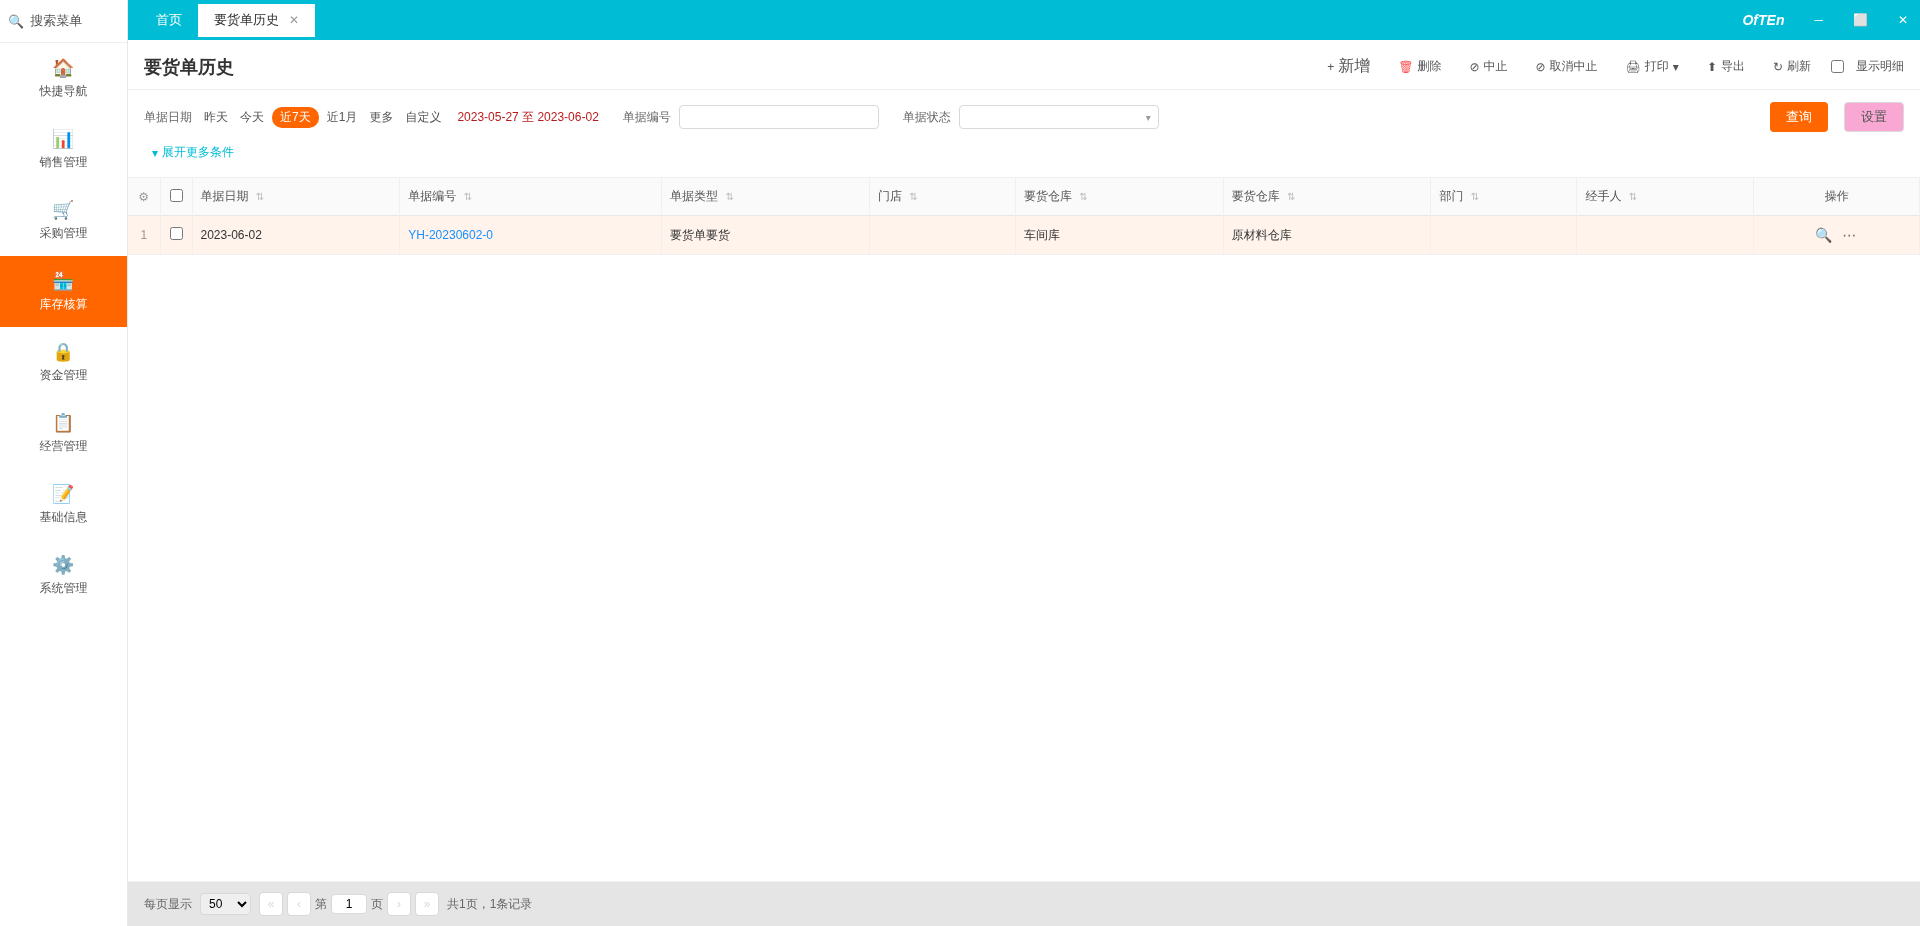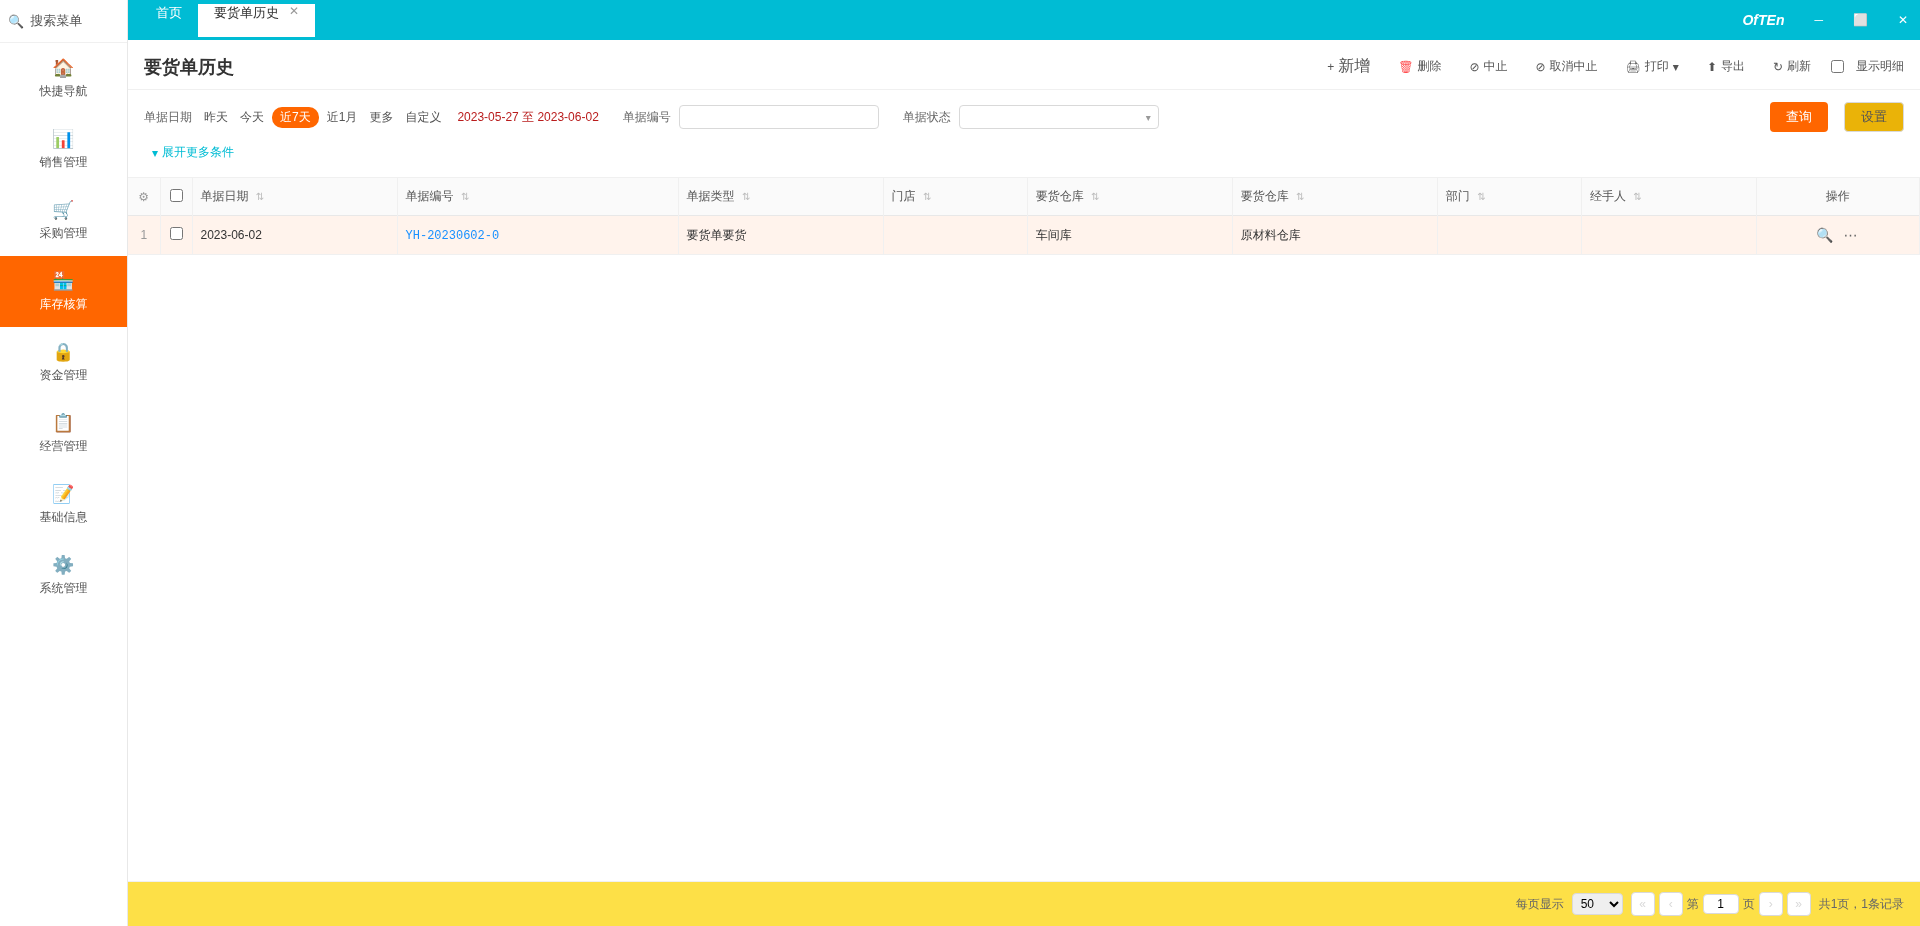--- a/index.html
+++ b/index.html
@@ -10,21 +10,21 @@
     
     
     .sidebar { width: 128px; background: #fff; display: flex; flex-direction: column; border-right: 1px solid #e8e8e8; flex-shrink: 0; }
     .sidebar-search { padding: 12px 8px; display: flex; align-items: center; gap: 6px; cursor: pointer; color: #555; border-bottom: 1px solid #f0f0f0; }
     .sidebar-item { padding: 14px 8px; display: flex; flex-direction: column; align-items: center; gap: 4px; cursor: pointer; color: #555; font-size: 12px; }
     .sidebar-item.active { background: #ff6600; color: #fff; }
     .sidebar-item .icon { font-size: 18px; }
     
     
     .top-bar { height: 40px; background: #00bcd4; display: flex; align-items: center; padding: 0 12px; gap: 0; }
-    .tab-item { padding: 0 16px; height: 33px; display: flex; color: #fff; font-size: 13px; cursor: pointer; gap: 6px; }
+    .tab-item { padding: 0 16px; height: 33px; display: flex; align-items: center; color: #fff; font-size: 13px; cursor: pointer; gap: 6px; }
     .tab-item.active { background: #fff; color: #333; }
     .tab-close { margin-left: 4px; color: #999; font-size: 12px; cursor: pointer; }
     .top-bar-right { margin-left: auto; display: flex; align-items: center; gap: 30px; color: #fff; font-size: 12px; }
     .top-bar-right span { cursor: pointer; }
     
     
     .main-content { flex: 1; display: flex; flex-direction: column; overflow: hidden; }
     
     .content-area { flex: 1; background: #fff; display: flex; flex-direction: column; overflow: hidden; }
     
@@ -43,43 +43,43 @@
     .date-btn { font-size: 12px; color: #555; cursor: pointer; padding: 2px 4px; }
     .date-btn.active { background: #ff6600; color: #fff; border-radius: 10px; padding: 2px 8px; }
     .date-range { font-size: 12px; color: #b91c1c; margin-left: 4px; }
     .filter-input { border: 1px solid #d9d9d9; border-radius: 4px; padding: 4px 8px; font-size: 12px; width: 180px; outline: none; }
     .filter-select { border: 1px solid #d9d9d9; border-radius: 4px; padding: 4px 24px 4px 8px; font-size: 12px; width: 200px; outline: none; appearance: none; background: #fff; cursor: pointer; }
     .select-wrapper { position: relative; display: inline-block; }
     .select-wrapper::after { content: '▾'; position: absolute; right: 8px; top: 50%; transform: translateY(-50%); color: #999; pointer-events: none; font-size: 10px; }
     .expand-more { display: flex; align-items: center; gap: 4px; color: #00bcd4; font-size: 12px; cursor: pointer; padding: 4px 8px; }
     .query-btn { padding: 5px 16px; border-radius: 4px; font-size: 13px; cursor: pointer; border: none; }
     .query-btn.search { background: #ff6600; color: #fff; }
-    .query-btn.settings { background: #eab308; border: 1px solid #d9d9d9; color: #555; }
+    .query-btn.settings { background: #f9a8d4; border: 1px solid #d9d9d9; color: #555; }
     
     
     .table-area { flex: 1; overflow: auto; padding: 0; }
     table { width: 100%; border-collapse: collapse; font-size: 12px; }
     thead tr { background: #fafafa; border-bottom: 1px solid #e8e8e8; }
     thead th { padding: 10px 8px; text-align: left; color: #555; font-weight: normal; white-space: nowrap; border-right: 1px solid #f0f0f0; cursor: pointer; user-select: none; }
     thead th .sort-icon { font-size: 10px; color: #bbb; margin-left: 4px; }
     tbody tr { border-bottom: 1px solid #f0f0f0; }
     tbody tr.selected { background: #fff3ec; }
     tbody td { padding: 8px 8px; color: #333; border-right: 1px solid #f0f0f0; }
-    .td-link { color: #1890ff; cursor: pointer; text-decoration: none; font-family: Liberation Mono, monospace; }
+    .td-link { color: #1890ff; cursor: pointer; text-decoration: none; }
     .checkbox-cell { width: 32px; text-align: center; }
     .settings-cell { width: 32px; text-align: center; cursor: pointer; color: #999; }
     .op-cell { text-align: center; }
     .op-icon { display: inline-flex; align-items: center; justify-content: center; width: 22px; height: 22px; cursor: pointer; color: #666; font-size: 14px; }
     
     
     .table-footer { padding: 8px 16px; background: #fffaf5; border-top: 1px solid #f0e0d0; display: flex; align-items: center; }
     .total-label { font-size: 12px; color: #666; }
     
     
-    .pagination { padding: 10px 16px; display: flex; align-items: center; justify-content: flex-end; gap: 8px; border-top: 1px solid #f0f0f0; background: #fde047; }
+    .pagination { padding: 10px 16px; display: flex; align-items: center; justify-content: flex-start; gap: 8px; border-top: 1px solid #f0f0f0; background: #e5e5e5; }
     .page-size-label { font-size: 12px; color: #666; }
     .page-size-select { border: 1px solid #d9d9d9; border-radius: 4px; padding: 2px 4px; font-size: 12px; outline: none; }
     .page-nav { display: flex; align-items: center; gap: 4px; }
     .page-nav-btn { width: 24px; height: 24px; display: flex; align-items: center; justify-content: center; cursor: pointer; color: #999; font-size: 12px; border: 1px solid #d9d9d9; border-radius: 4px; background: #fff; }
     .page-nav-btn.disabled { color: #d9d9d9; cursor: not-allowed; }
     .page-input { width: 36px; border: 1px solid #d9d9d9; border-radius: 4px; padding: 2px 4px; font-size: 12px; text-align: center; outline: none; }
     .page-info { font-size: 12px; color: #666; }
     
     
     .show-detail { display: flex; align-items: center; gap: 12px; font-size: 12px; color: #555; cursor: pointer; }

